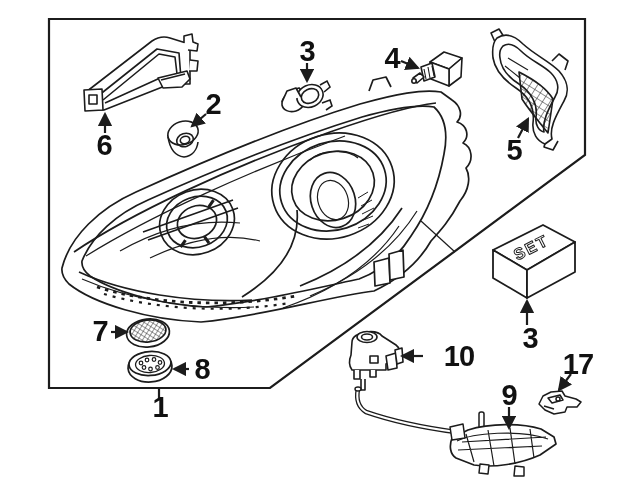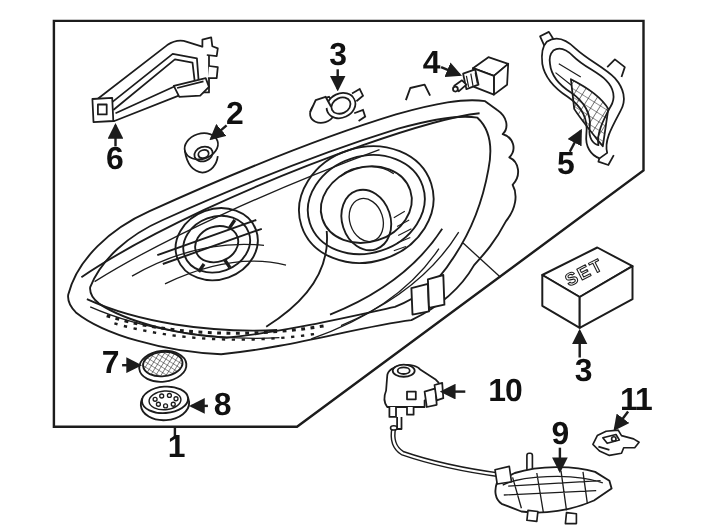--- a/index.html
+++ b/index.html
@@ -210,16 +210,16 @@
 <div class="callout" style="left:160px;top:407px">1</div>
 <div class="callout" style="left:213px;top:104px">2</div>
 <div class="callout" style="left:307px;top:51px">3</div>
 <div class="callout" style="left:392px;top:58px">4</div>
 <div class="callout" style="left:514px;top:150px">5</div>
 <div class="callout" style="left:104px;top:145px">6</div>
 <div class="callout" style="left:100px;top:331px">7</div>
 <div class="callout" style="left:202px;top:369px">8</div>
 <div class="callout" style="left:509px;top:395px">9</div>
 <div class="callout" style="left:459px;top:356px">10</div>
-<div class="callout" style="left:578px;top:364px">11</div>
+<div class="callout" style="left:578px;top:364px">17</div>
 <div class="callout" style="left:530px;top:338px">3</div>
 
 </div>
 
 </body></html>

